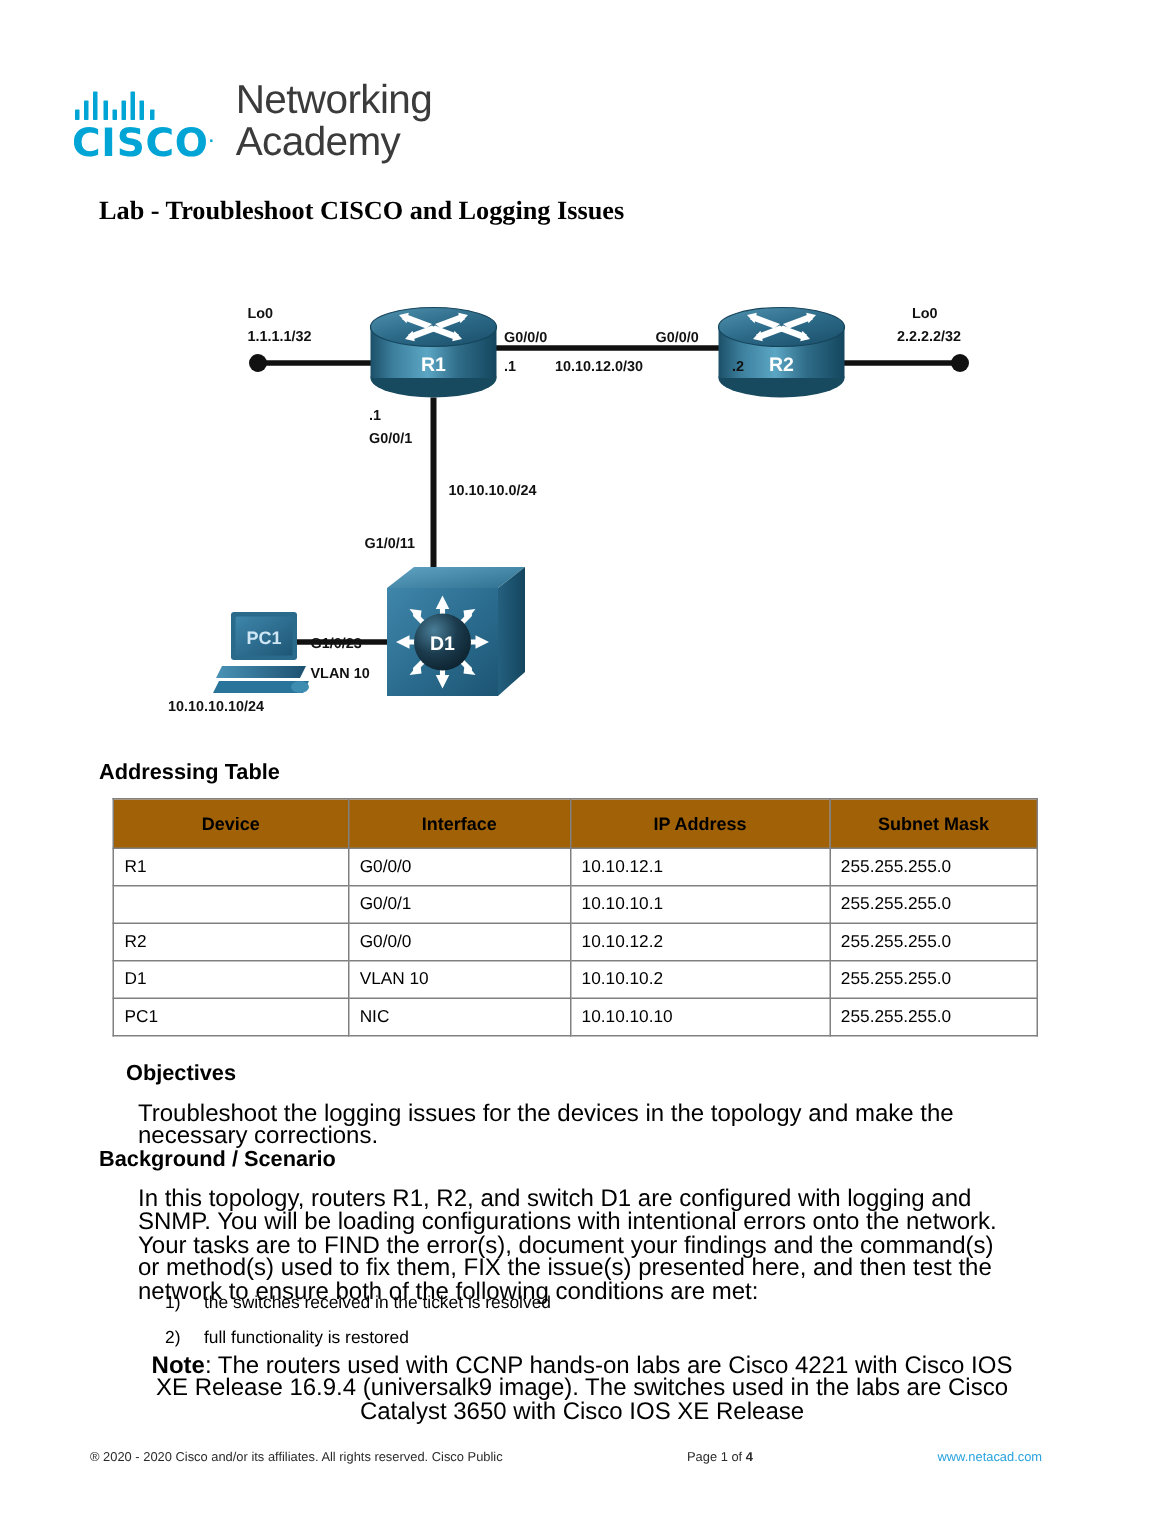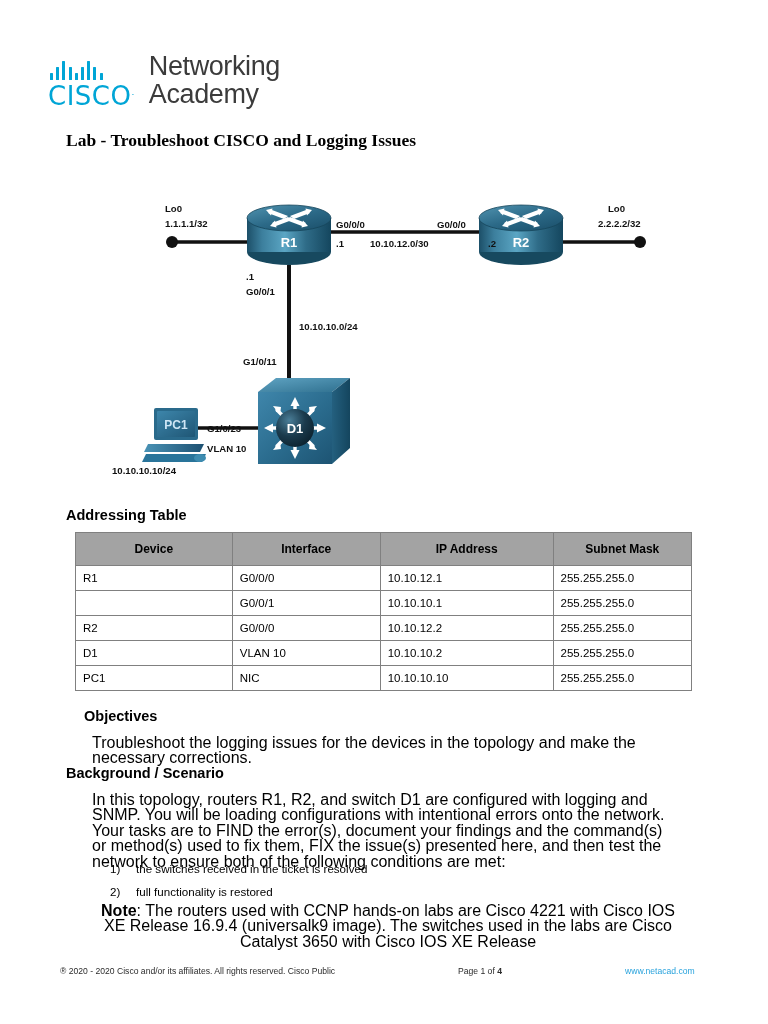--- a/index.html
+++ b/index.html
@@ -45,21 +45,21 @@
   .bar {
     width: 3px;
     background: #00a5d6;
     border-radius: 0.5px;
   }
   .bar.s { height: 7px; }
   .bar.m { height: 13px; }
   .bar.l { height: 19px; }
   .cisco-word {
     font-family: "DejaVu Sans", sans-serif;
-    font-weight: normal;
+    font-weight: bold;
     font-size: 26px;
     letter-spacing: 0.5px;
     color: #00a5d6;
     line-height: 1;
   }
   .cisco-tm {
     font-size: 9px;
     color: #00a5d6;
     vertical-align: super;
   }
@@ -120,21 +120,21 @@
     border-collapse: collapse;
     font-size: 11.5px;
   }
   .addr-table th, .addr-table td {
     border: 1px solid #808080;
     padding: 0;
     height: 24px;
     font-weight: normal;
   }
   .addr-table thead th {
-    background: #a3a3a3;
+    background: #a16207;
     font-weight: bold;
     text-align: center;
     height: 32px;
     font-size: 12px;
   }
   .addr-table tbody td {
     padding-left: 7px;
     text-align: left;
     background: #ffffff;
   }

